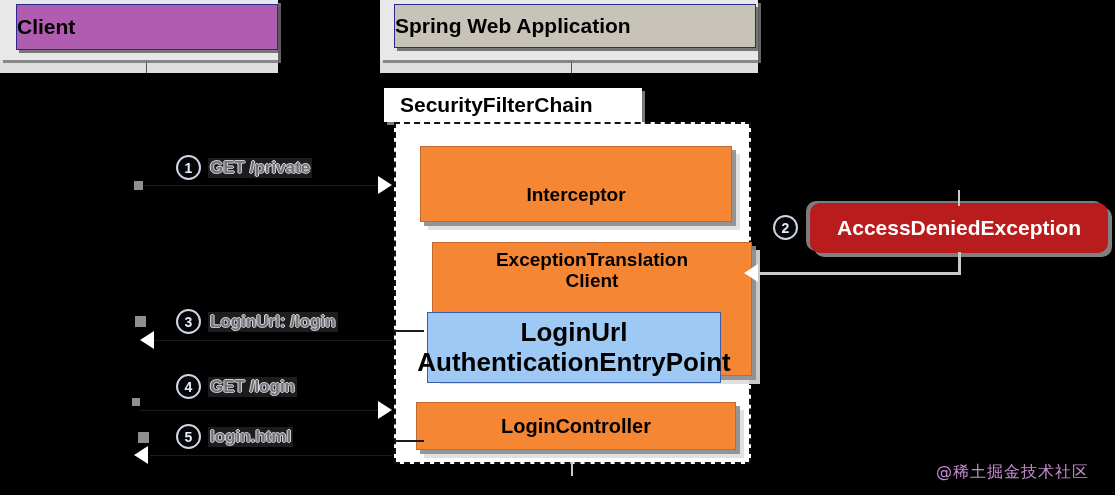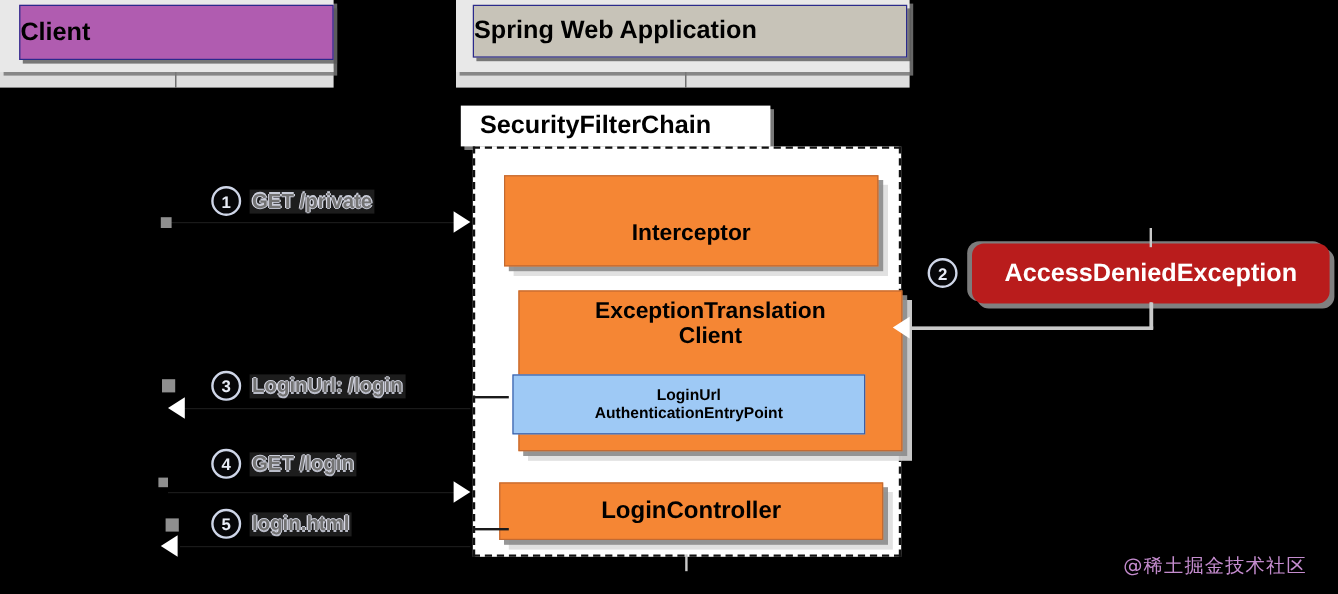--- a/index.html
+++ b/index.html
@@ -217,21 +217,21 @@
     </div>
   </div>
 
   <div class="comp" style="left:416px; top:242px; width:320px; height:134px; font-size:19px;
               align-items:flex-start; padding-top:6px;margin-left:16px;">
     <div style="width:100%;">
       <span>ExceptionTranslation</span><br>
       <span>Client</span>
     </div>
   </div>
-  <div class="comp sub" style="left:427px; top:312px; width:294px; height:50px; font-size:13px;">
+  <div class="comp sub" style="left:427px; top:312px; width:294px; height:71px; font-size:26px;">
     <div>
       <span>LoginUrl</span><br>
       <span>AuthenticationEntryPoint</span>
     </div>
   </div>
 
   <div class="comp" style="left:416px; top:402px; width:320px; height:48px; font-size:20px;">
     <span>LoginController</span>
   </div>
 

